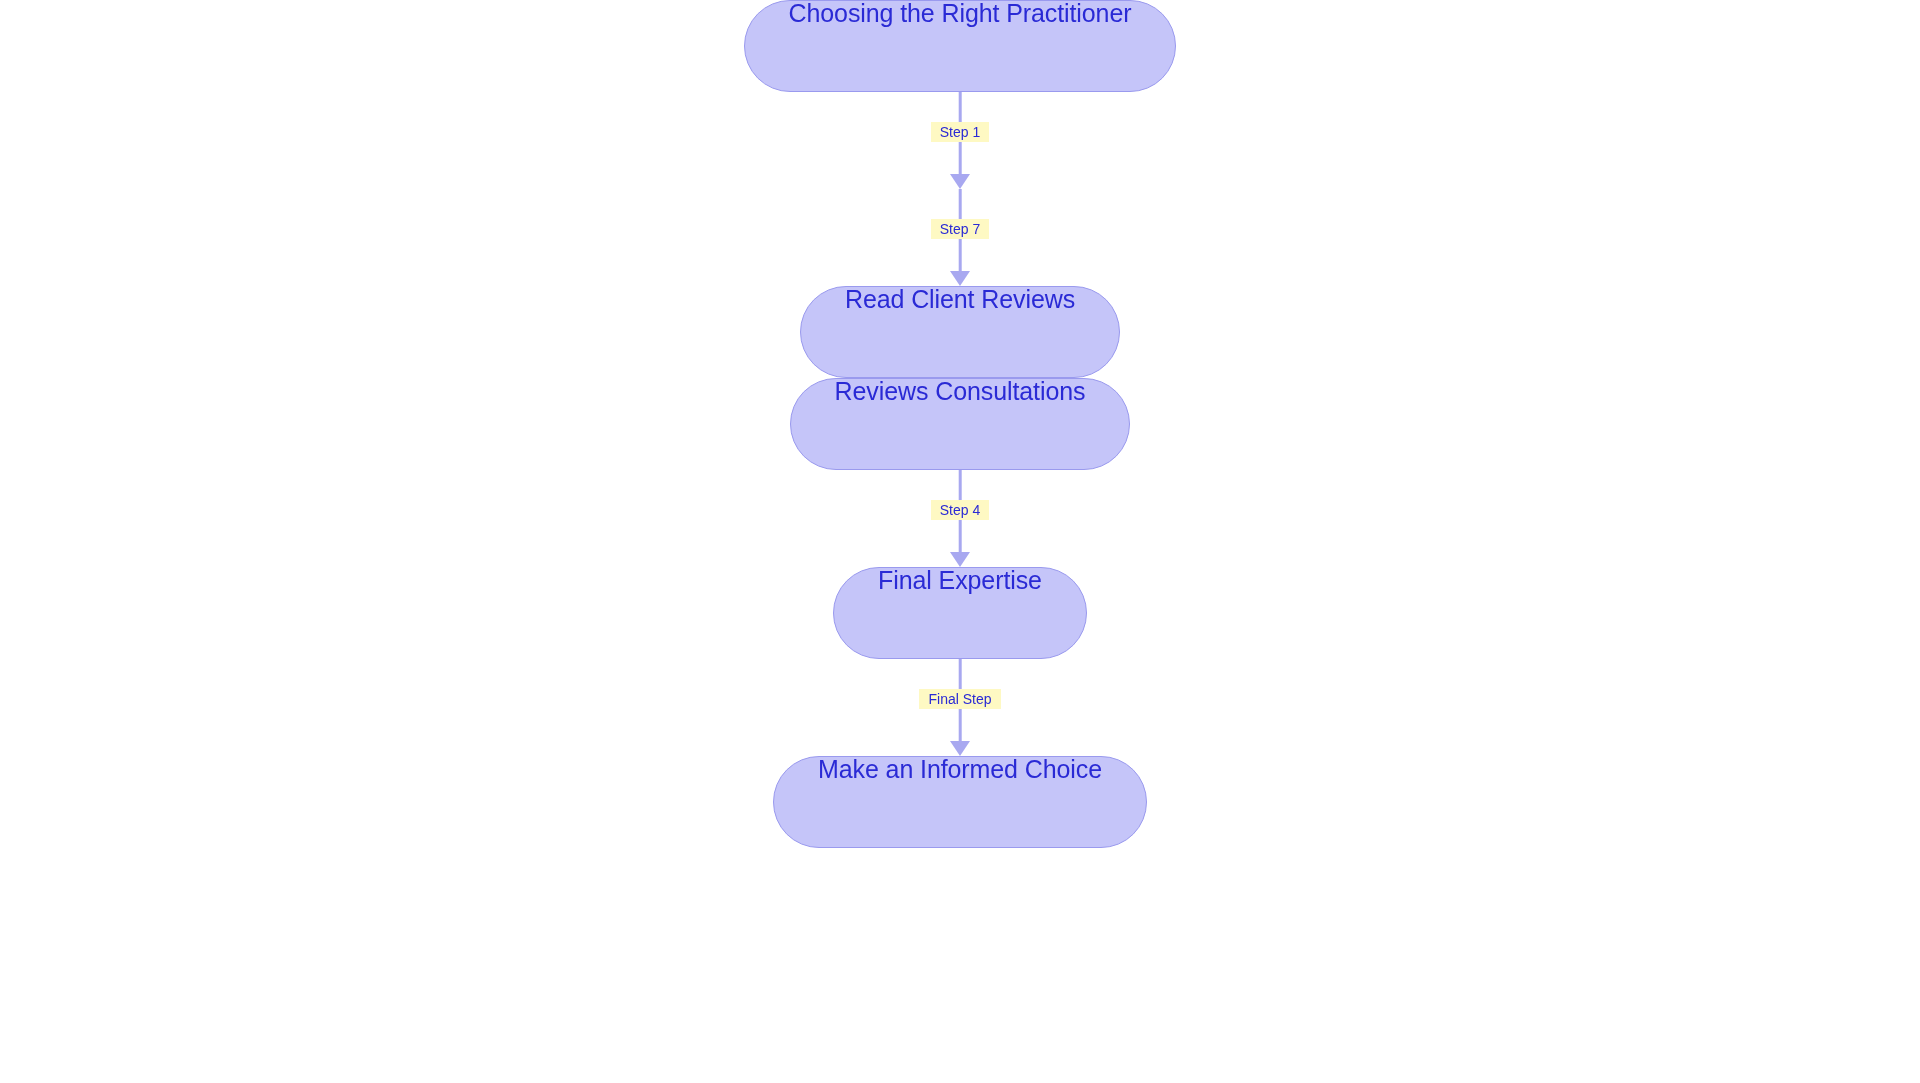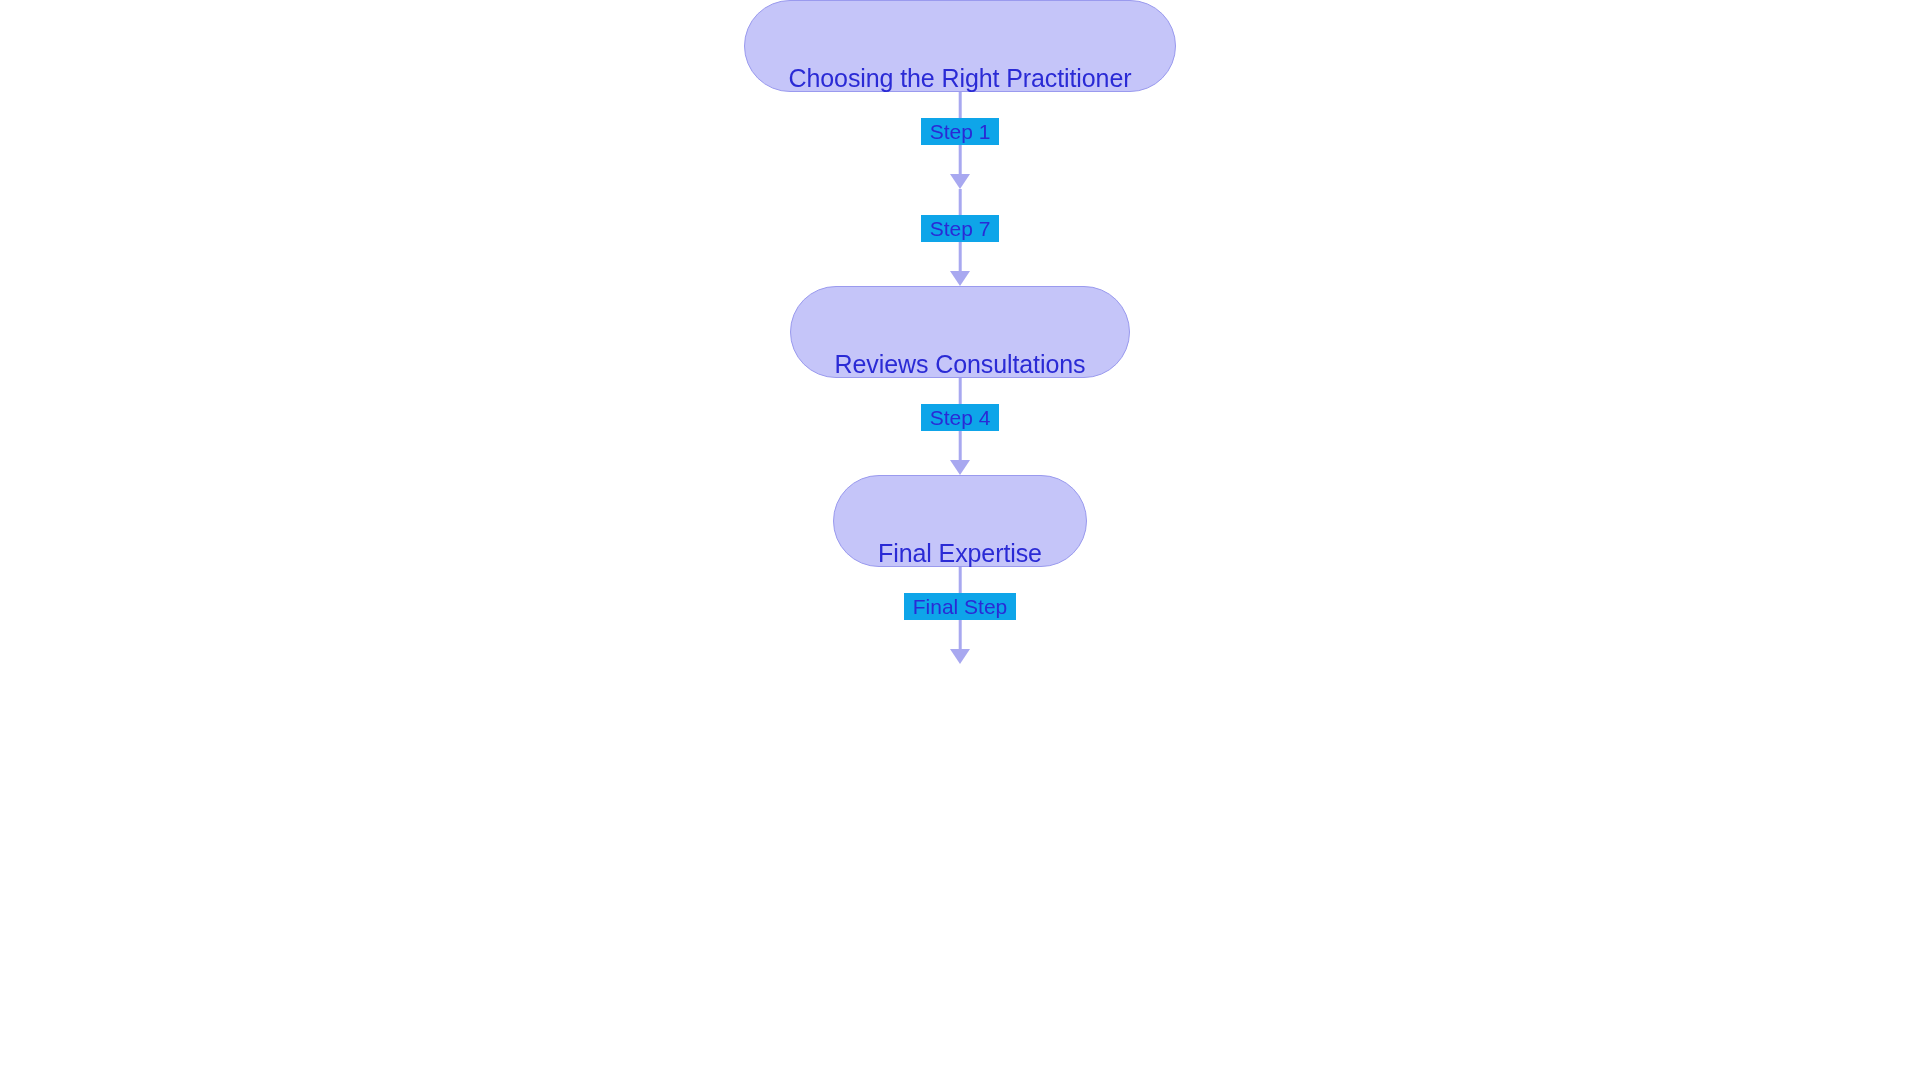--- a/index.html
+++ b/index.html
@@ -33,21 +33,21 @@
     align-items: center;
   }
 
   
   .node {
     background: #c5c5f9;
     border: 1.4px solid #9a9aee;
     border-radius: 999px;
     color: #2a2ad5;
     display: flex;
-    align-items: flex-end;
+    align-items: flex-start;
     justify-content: center;
     white-space: nowrap;
     font-size: 25px;
     letter-spacing: -0.1px;
     line-height: 1;
     padding: 0 44px;
     height: 92px;
     flex: none;
   }
 
@@ -87,23 +87,23 @@
     width: 0;
     height: 0;
     border-left: 10.5px solid transparent;
     border-right: 10.5px solid transparent;
     border-top: 15px solid #a8a8f0;
   }
 
   .connector-label {
     position: relative;
     z-index: 2;
-    background: #0ea5e9;
+    background: #fef9c3;
     color: #2a2ad5;
-    font-size: 21px;
+    font-size: 14px;
     line-height: 1;
     padding: 3px 9px;
     white-space: nowrap;
     transform: translateY(-9px);
   }
 </style>
 </head>
 <body>
 
 <div id="flowchart-canvas">
@@ -119,20 +119,23 @@
       <span class="connector-label">Step 1</span>
     </div>
 
 
     <div class="connector">
       <div class="connector-line"></div>
       <div class="connector-arrow"></div>
       <span class="connector-label">Step 7</span>
     </div>
 
+    <div class="node">
+      <span class="node-label">Read Client Reviews</span>
+    </div>
 
 
     <div class="node">
       <span class="node-label">Reviews Consultations</span>
     </div>
 
     <div class="connector">
       <div class="connector-line"></div>
       <div class="connector-arrow"></div>
       <span class="connector-label">Step 4</span>
@@ -141,15 +144,18 @@
     <div class="node">
       <span class="node-label">Final Expertise</span>
     </div>
 
     <div class="connector">
       <div class="connector-line"></div>
       <div class="connector-arrow"></div>
       <span class="connector-label">Final Step</span>
     </div>
 
+    <div class="node">
+      <span class="node-label">Make an Informed Choice</span>
+    </div>
 
   </div>
 </div>
 
 </body></html>

